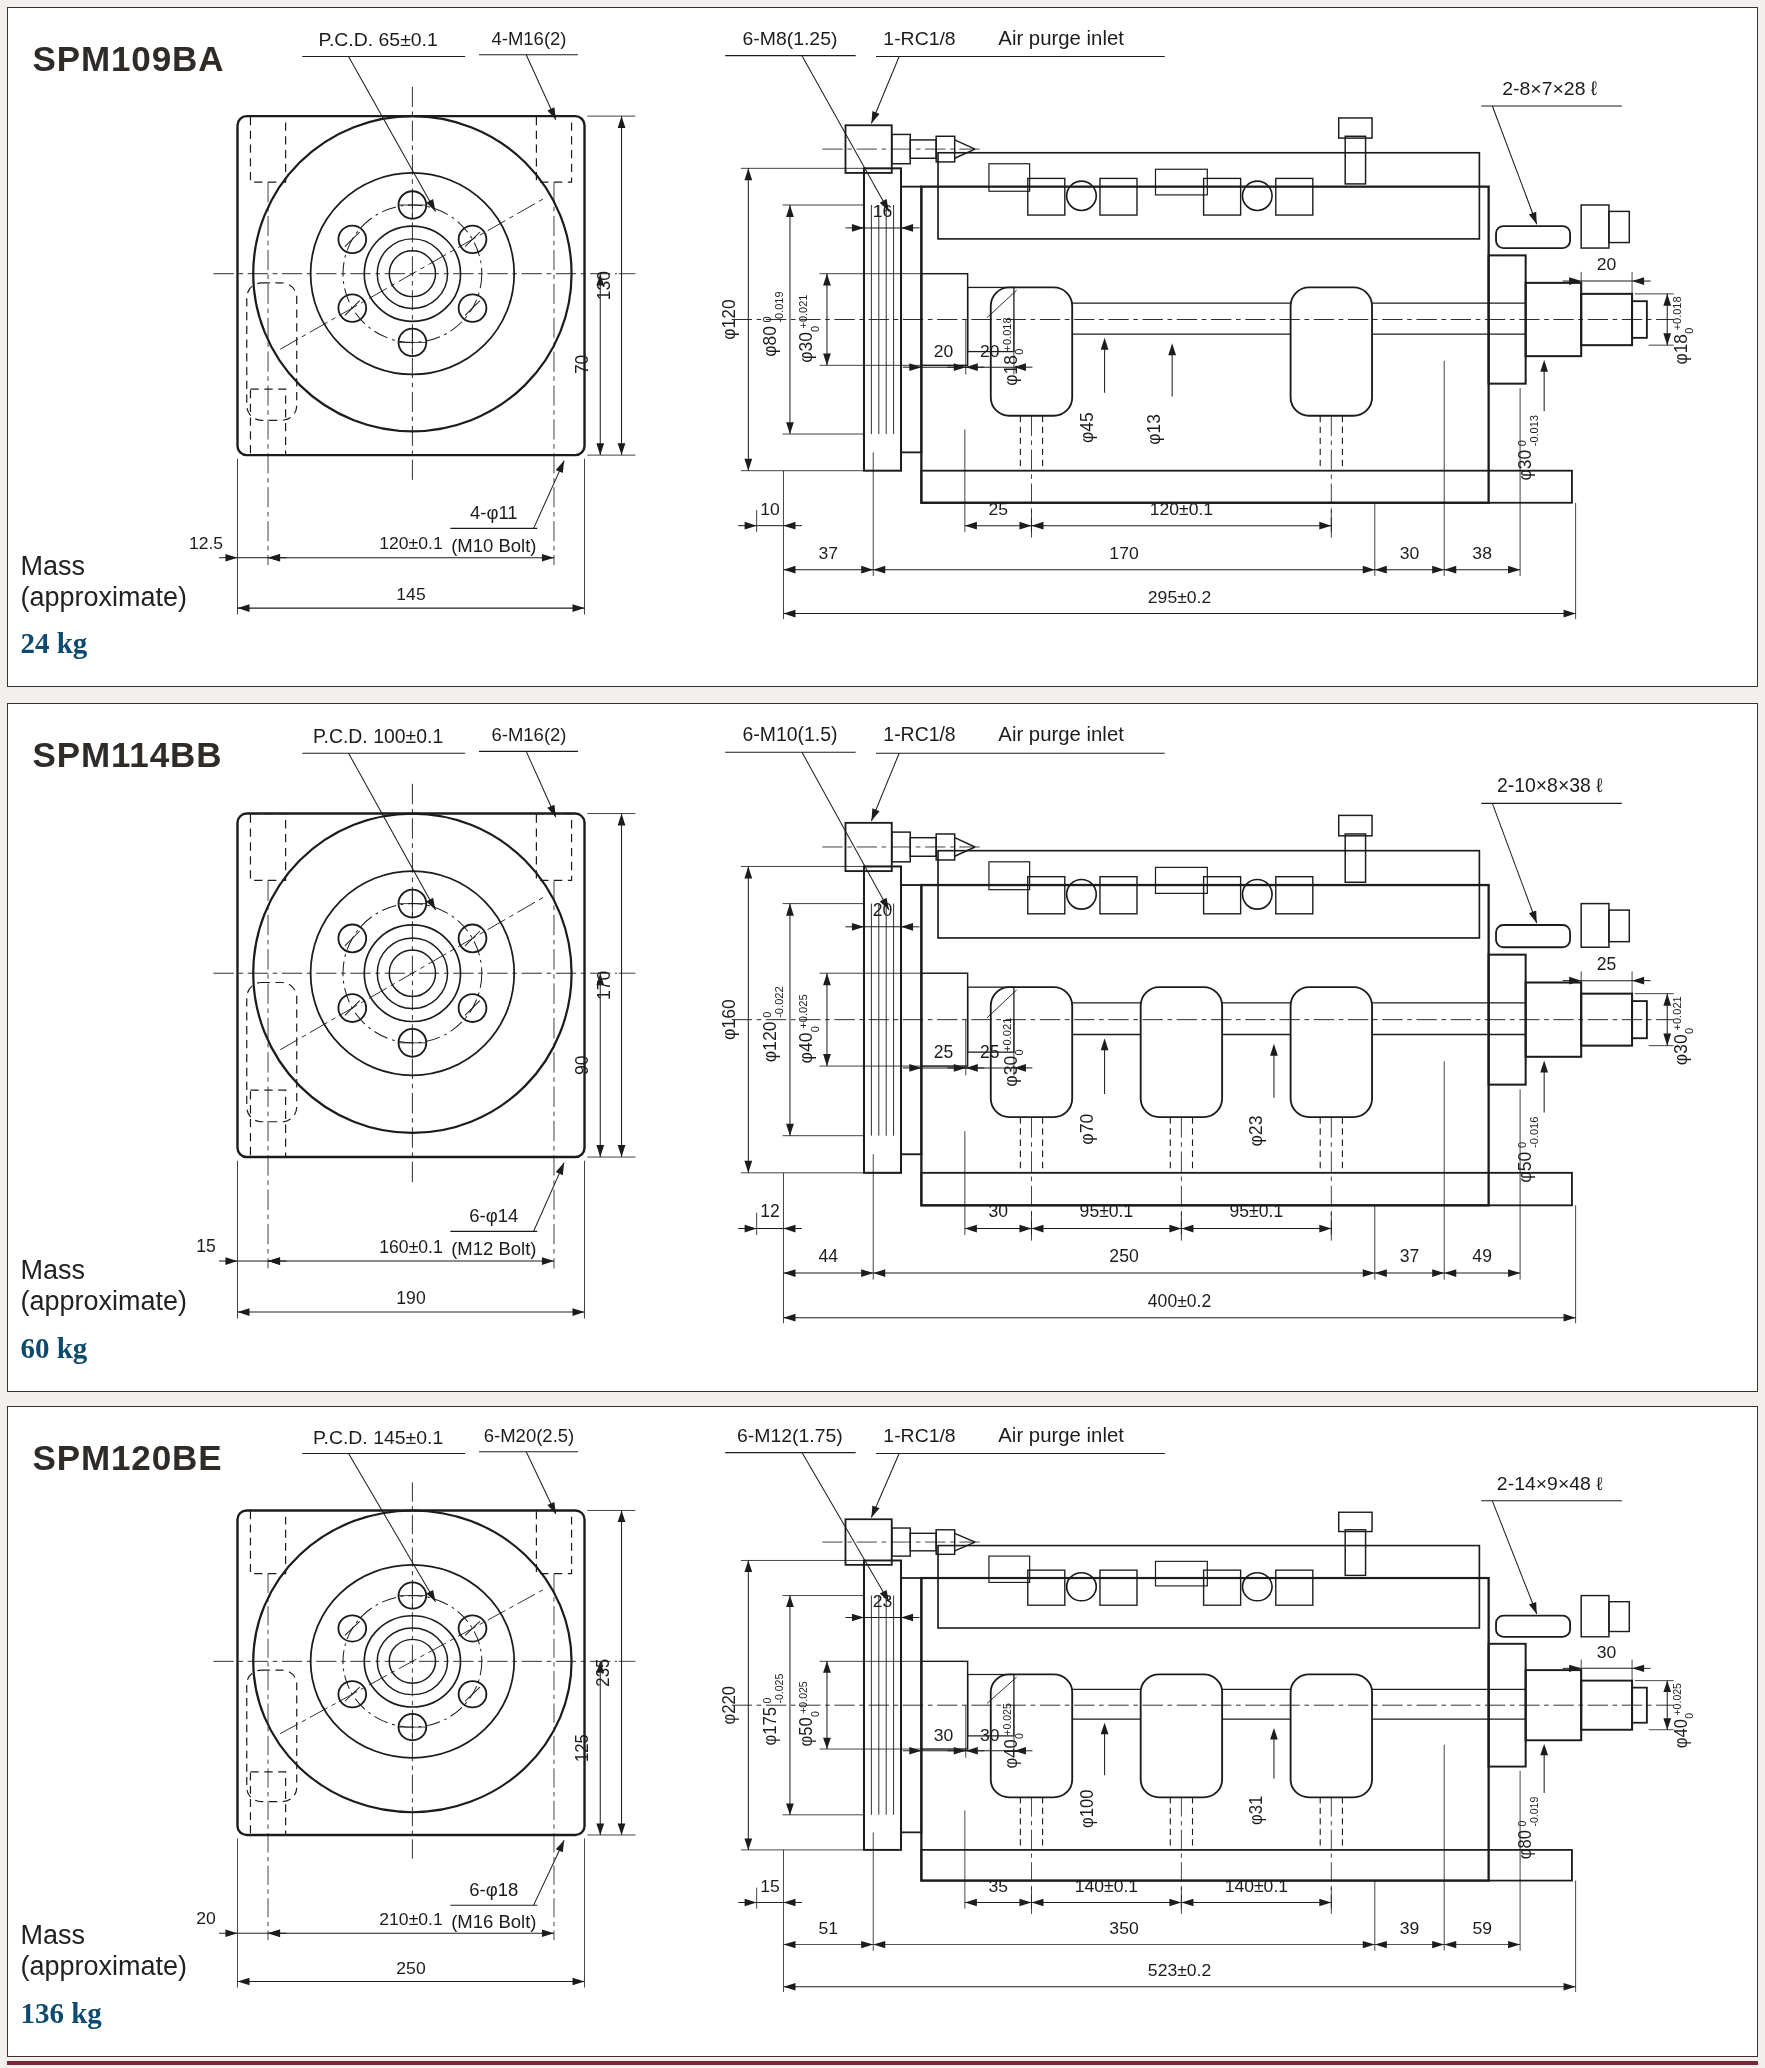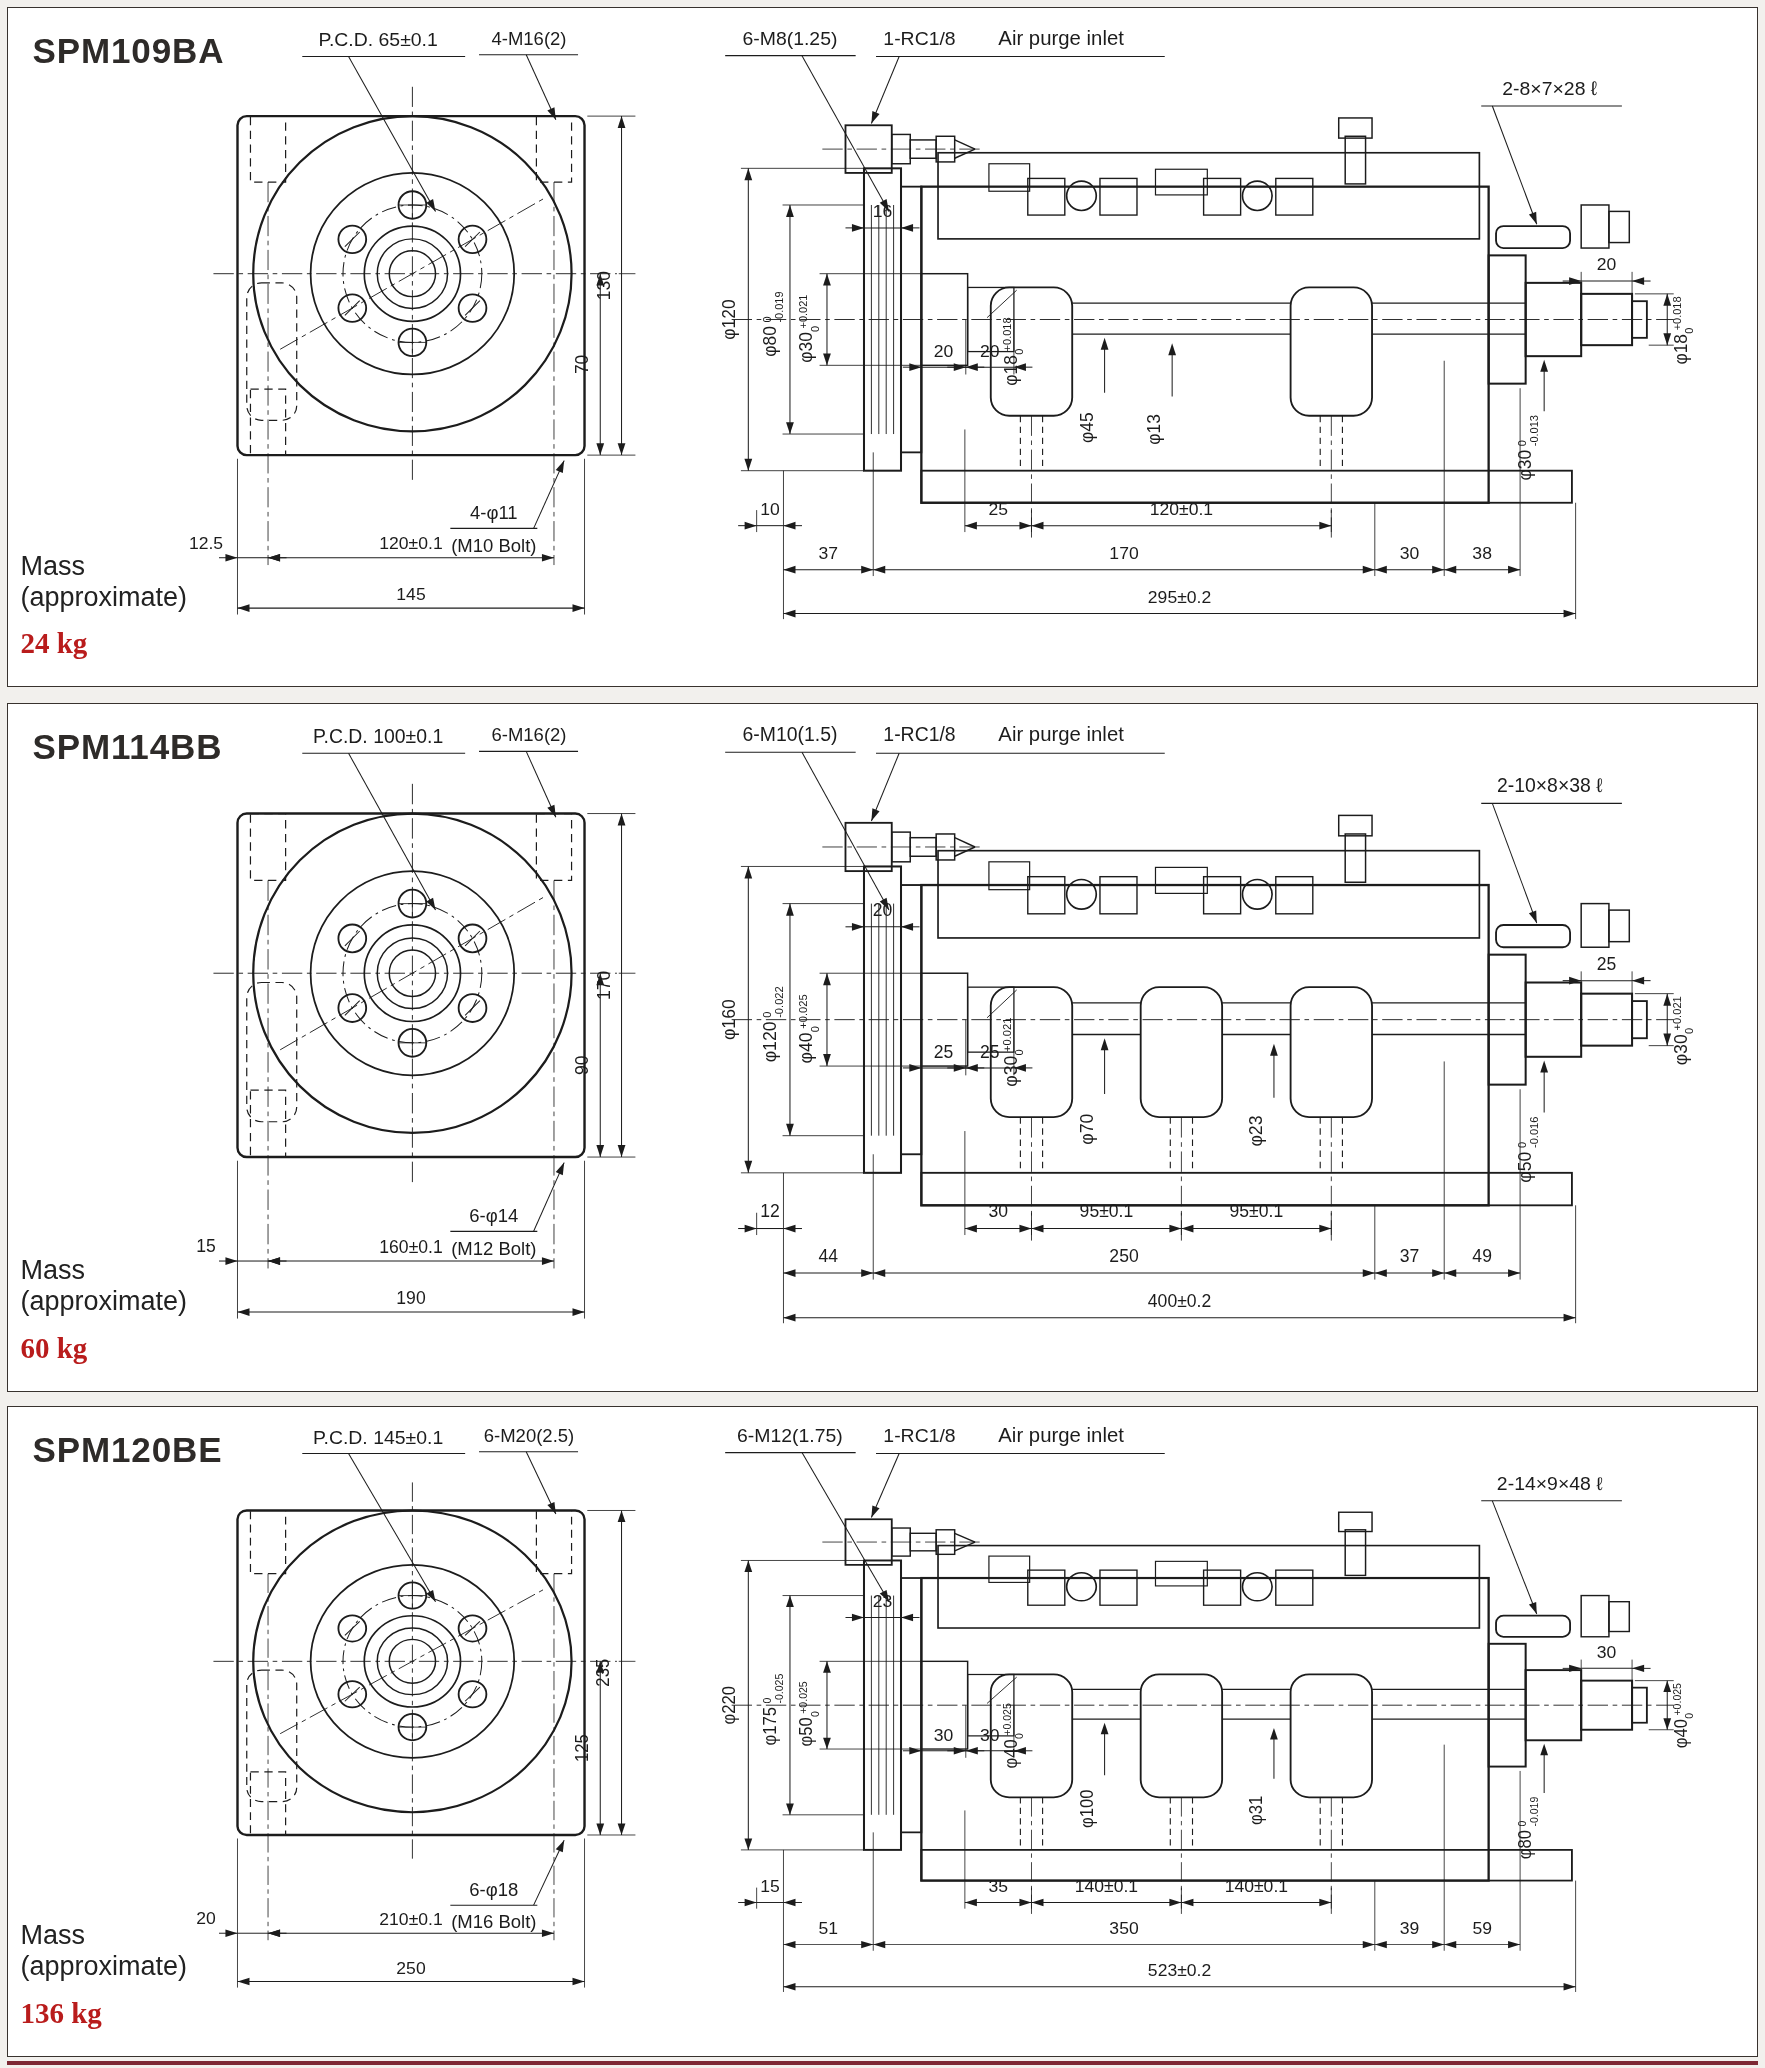--- a/index.html
+++ b/index.html
@@ -4,24 +4,24 @@
 <style>
   *{margin:0;padding:0;box-sizing:border-box}
   html,body{background:#e9e7e4}
   body{width:1766px;font-family:"Liberation Sans",sans-serif;color:#1c1c1c}
   .page{width:1766px;height:2068px;background:#f2f0ed;padding:7.4px 7.4px 0 7.4px;position:relative;overflow:hidden}
   .panel{position:relative;background:#ffffff;border:1.8px solid #38322e;width:1751px}
   .panel-1{height:680px;margin-bottom:15.7px}
   .panel-2{height:689px;margin-bottom:14px}
   .panel-3{height:651px}
   .panel svg{position:absolute;left:0;top:0;width:100%;height:100%;display:block}
-  .panel-title{position:absolute;left:24px;top:23px;font-size:35px;font-weight:700;color:#2e2b29;letter-spacing:0.9px}
+  .panel-title{position:absolute;left:24px;top:31px;font-size:35px;font-weight:700;color:#2e2b29;letter-spacing:0.9px}
   .mass{position:absolute;left:12px;bottom:26px}
   .mass-label{font-size:27px;color:#222;line-height:1.15}
-  .mass-value{font-size:29px;font-weight:700;font-family:"Liberation Serif",serif;color:#b91c1c;margin-top:14.8px}
+  .mass-value{font-size:29px;font-weight:700;font-family:"Liberation Serif",serif;color:#0c4a6e;margin-top:14.8px}
   .bottom-rule{width:1751px;height:4.6px;margin-top:3.7px}
 </style>
 </head>
 <body>
 
 <div class="page" style="background: rgb(242, 240, 237);">
 
   <section class="panel panel-1" style="background: rgb(255, 255, 255); border-color: rgb(56, 50, 46);">
     <svg id="drawing-0" viewBox="0 0 1890 740" preserveAspectRatio="none">
         <g>

